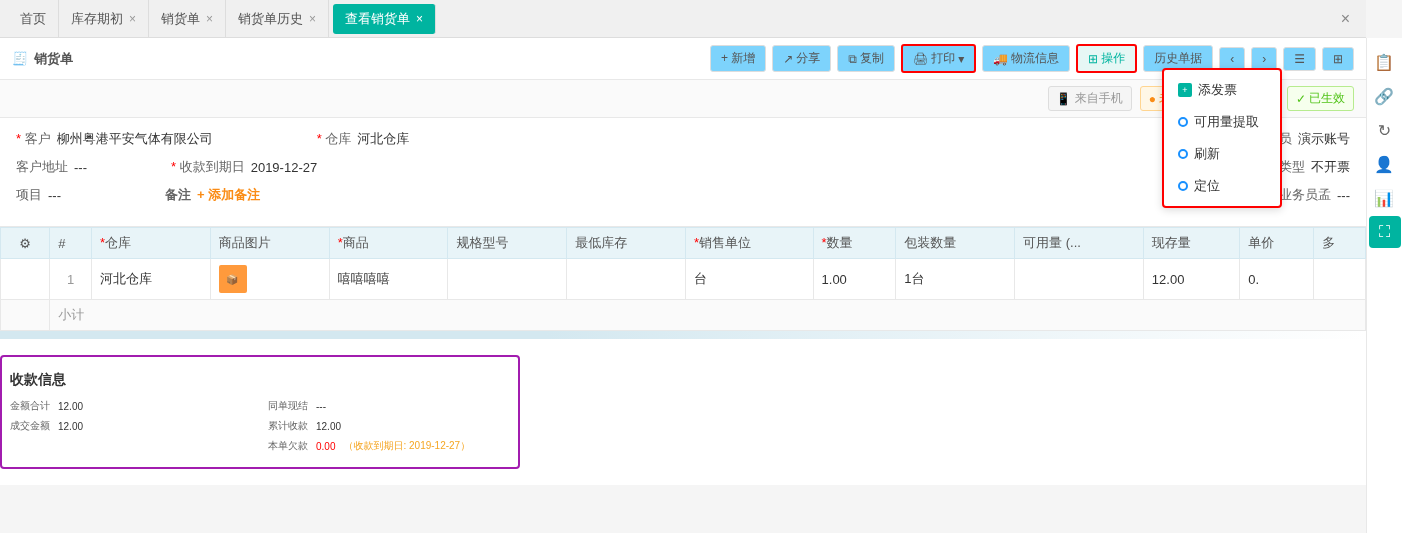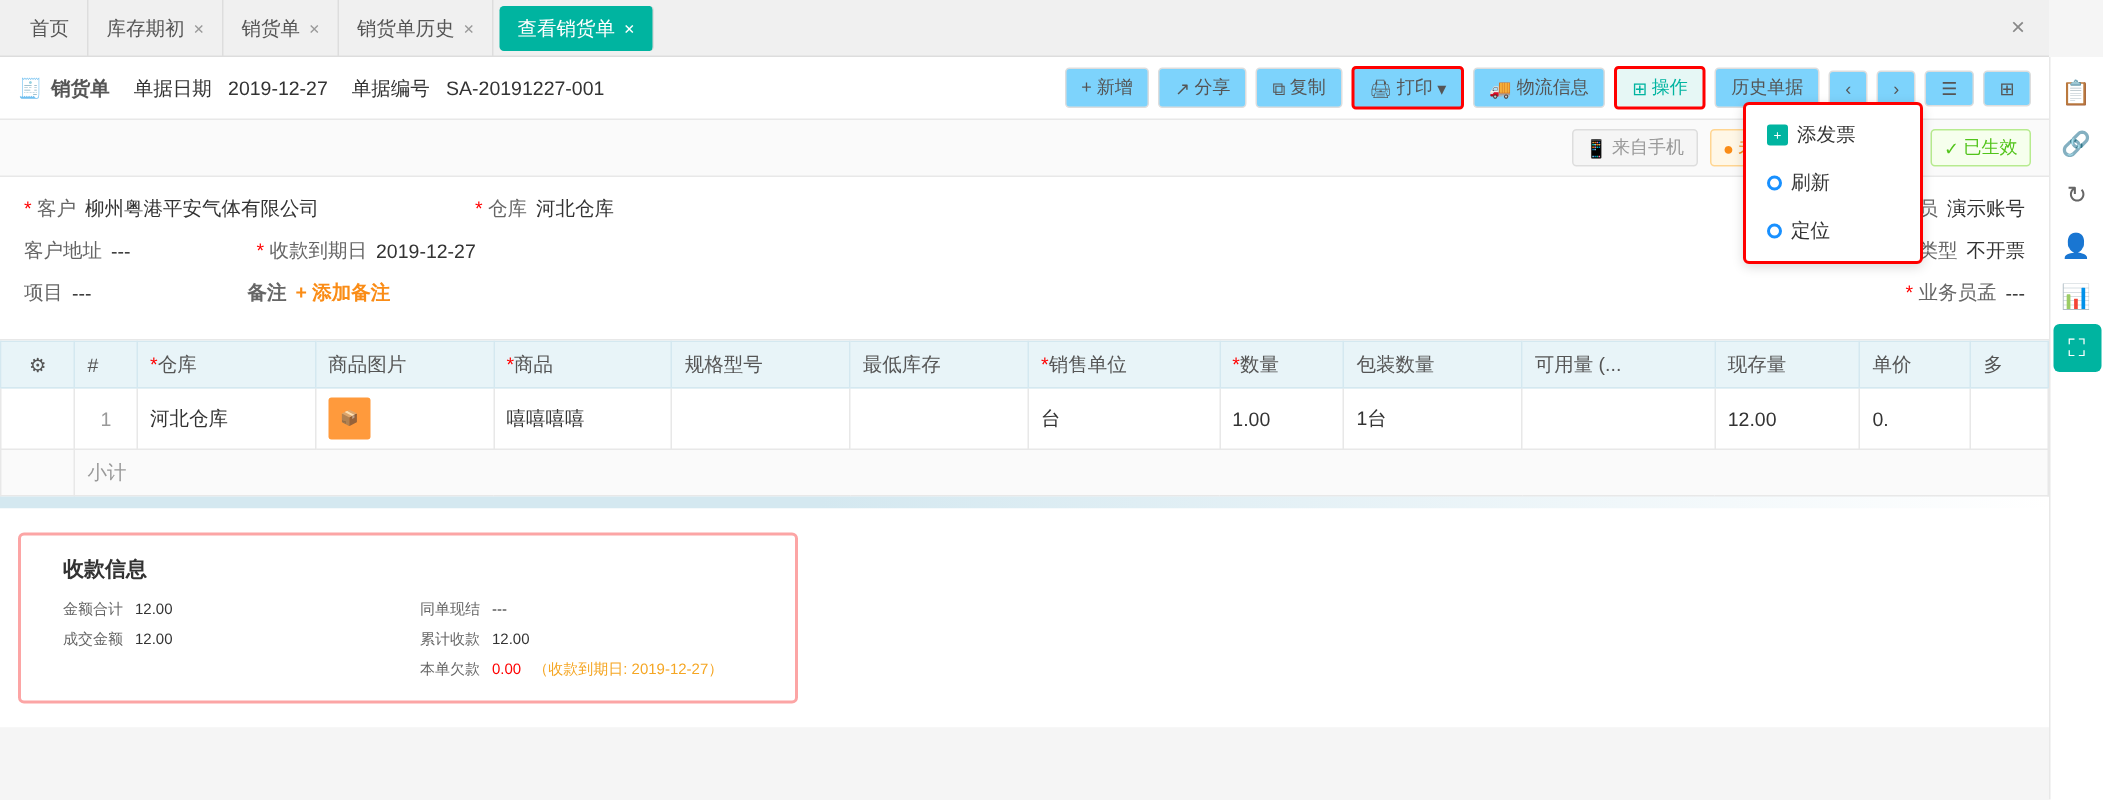--- a/index.html
+++ b/index.html
@@ -68,22 +68,22 @@
     .th-gear { background: #e8f4f8; text-align: center; }
     .row-num { color: #999; text-align: center; }
 
     
     .product-img { width: 28px; height: 28px; background: #ff9a3c;
                    display: inline-flex; align-items: center; justify-content: center;
                    color: #fff; font-size: 10px; border-radius: 2px; }
 
     
     .payment-box {
-      border: 2px solid #fca5a5; border-radius: 4px; padding: 14px 28px;
-      margin: 8px 12px; display: inline-block; min-width: 520px; background: #fff;
+      border: 2px solid #a21caf; border-radius: 4px; padding: 14px 8px;
+      margin: 8px 0; display: inline-block; min-width: 520px; background: #fff;
     }
     .payment-title { font-weight: bold; font-size: 14px; margin-bottom: 10px; color: #333; }
     .payment-grid { display: grid; grid-template-columns: 1fr 1fr; gap: 6px 16px; }
     .payment-row { display: flex; align-items: center; gap: 8px; font-size: 10px; }
     .payment-label { color: #666; white-space: nowrap; }
     .payment-value { color: #333; }
     .payment-value.red { color: #f00; }
     .dropdown-menu {
       position: absolute; top: 68px; right: 120px; background: #fff;
       border: 2px solid red; border-radius: 4px; box-shadow: 0 2px 8px rgba(0,0,0,0.15);
@@ -143,32 +143,20 @@
     <span class="win-close">×</span>
   </div>
 
   <div class="main">
 
     <div class="toolbar">
       <div class="doc-info">
         <div class="doc-title">
           <span>🧾</span>
           <span>销货单</span>
-        </div>
-        <div class="doc-meta">
-          <span>
-            <span>单据日期</span>
-            &nbsp;
-            <span>2019-12-27</span>
-          </span>
-          <span>
-            <span>单据编号</span>
-            &nbsp;
-            <span>SA-20191227-001</span>
-          </span>
         </div>
       </div>
       <div class="toolbar-actions">
         <button class="btn">+ 新增</button>
         <button class="btn">
           <span>↗</span>
           <span>分享</span>
         </button>
         <button class="btn">
           <span>⧉</span>
@@ -347,20 +335,24 @@
   </div>
 </div>
 
 <div class="dropdown-menu">
   <div class="dropdown-item">
     <span class="dropdown-icon-square">+</span>
     <span>添发票</span>
   </div>
   <div class="dropdown-item">
     <span class="dropdown-icon-circle-outline"></span>
+    <span>可用量提取</span>
+  </div>
+  <div class="dropdown-item">
+    <span class="dropdown-icon-circle-outline"></span>
     <span>刷新</span>
   </div>
   <div class="dropdown-item">
     <span class="dropdown-icon-circle-outline"></span>
     <span>定位</span>
   </div>
 </div>
 
 <div class="right-sidebar">
   <div class="sidebar-icon">📋</div>

